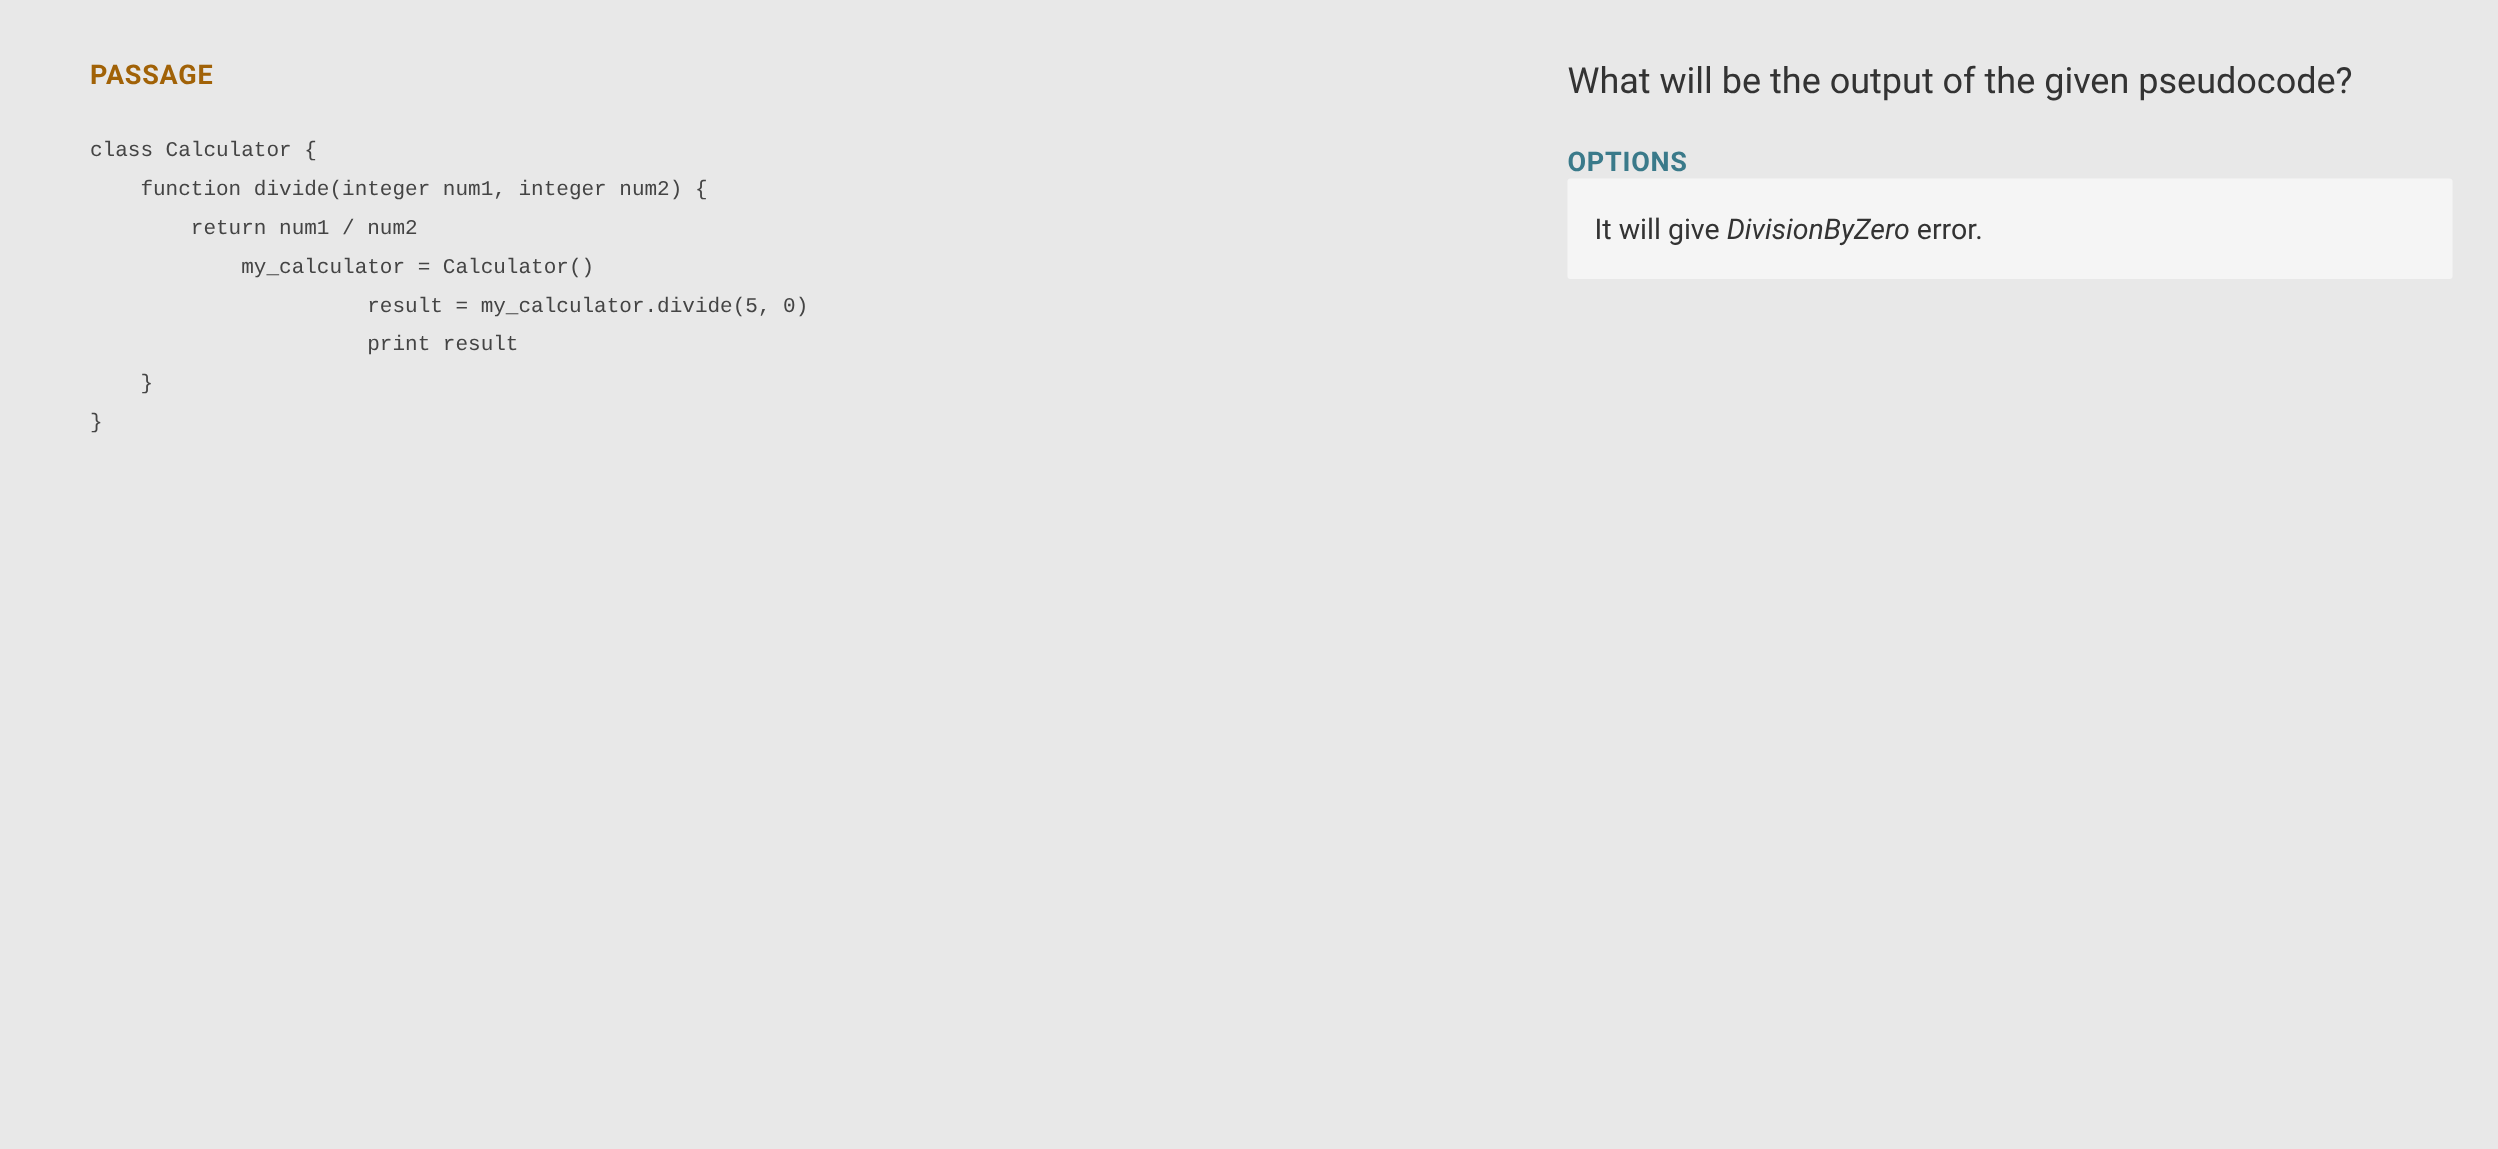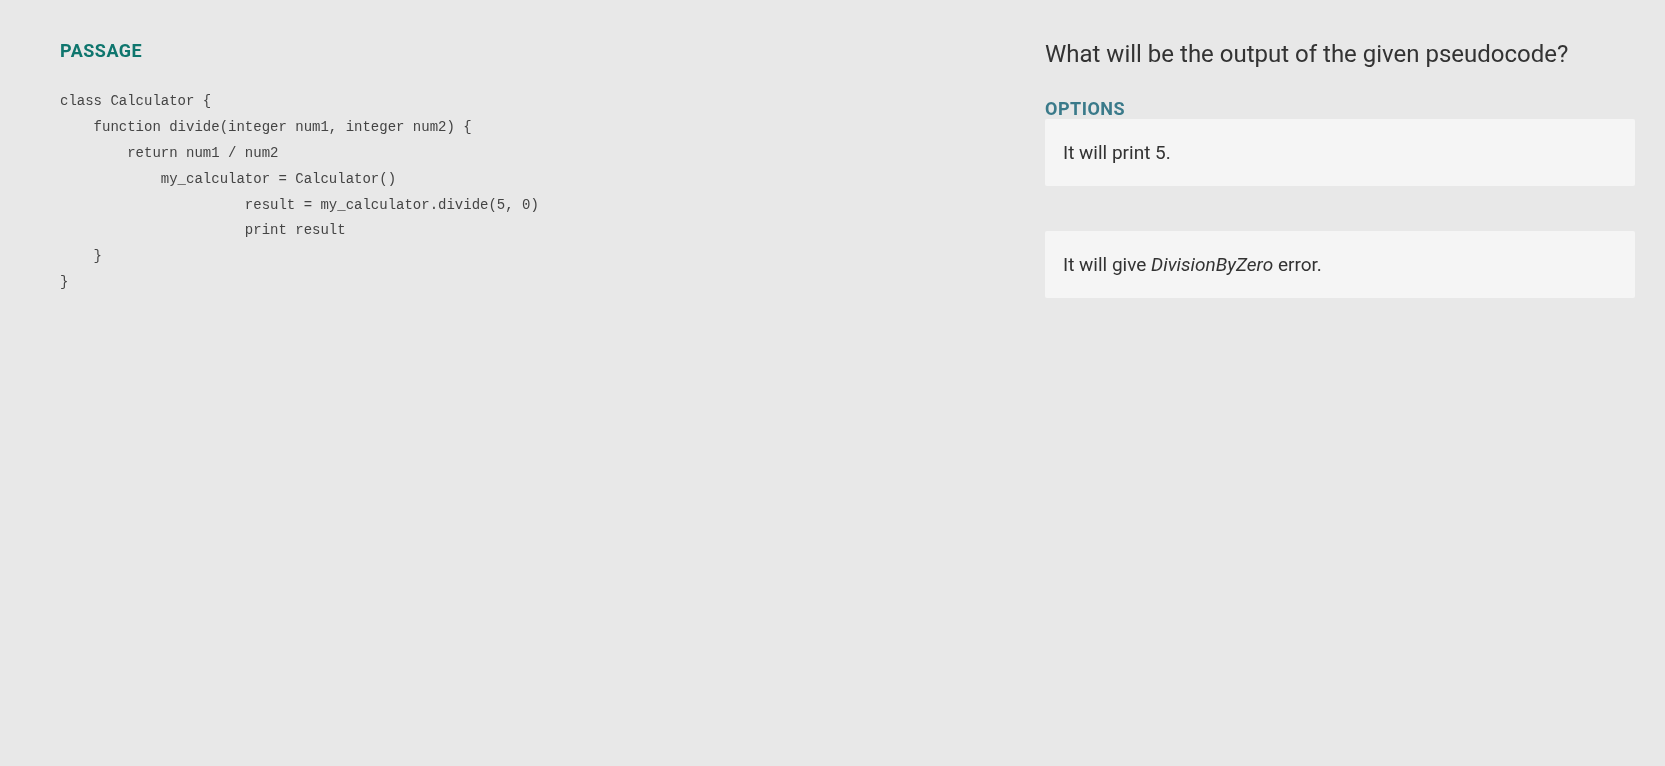--- a/index.html
+++ b/index.html
@@ -18,21 +18,21 @@
     }
     .left-panel {
       flex: 1;
       padding: 40px 30px 30px 60px;
     }
     .right-panel {
       width: 640px;
       padding: 40px 30px 30px 20px;
     }
     .section-heading {
-      color: #0f766e;
+      color: #a16207;
       font-weight: 700;
       font-size: 18px;
       letter-spacing: 0.5px;
       margin-bottom: 28px;
     }
     .code-block {
       font-family: 'Courier New', Consolas, monospace;
       font-size: 14px;
       line-height: 1.85;
       color: #444;
@@ -78,21 +78,18 @@
 <span>                      print result</span>
 <span>    }</span>
 <span>}</span></div>
 </div>
 
 <div class="right-panel">
   <div class="question-text">What will be the output of the given pseudocode?</div>
   <div class="options-heading">OPTIONS</div>
 
 
-  <div class="option-item">
-    <span>It will print </span><span>5.</span>
-  </div>
 
   <div class="option-item">
     <span>It will give </span><span class="italic">DivisionByZero</span><span> error.</span>
   </div>
 
 </div>
 
 </body></html>

